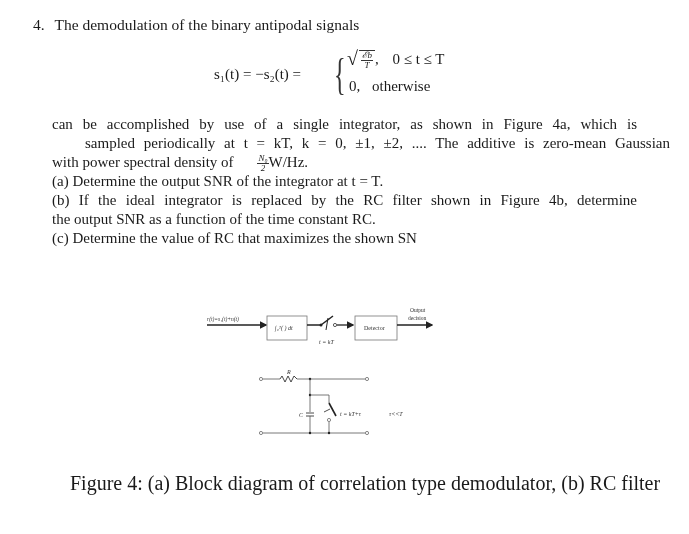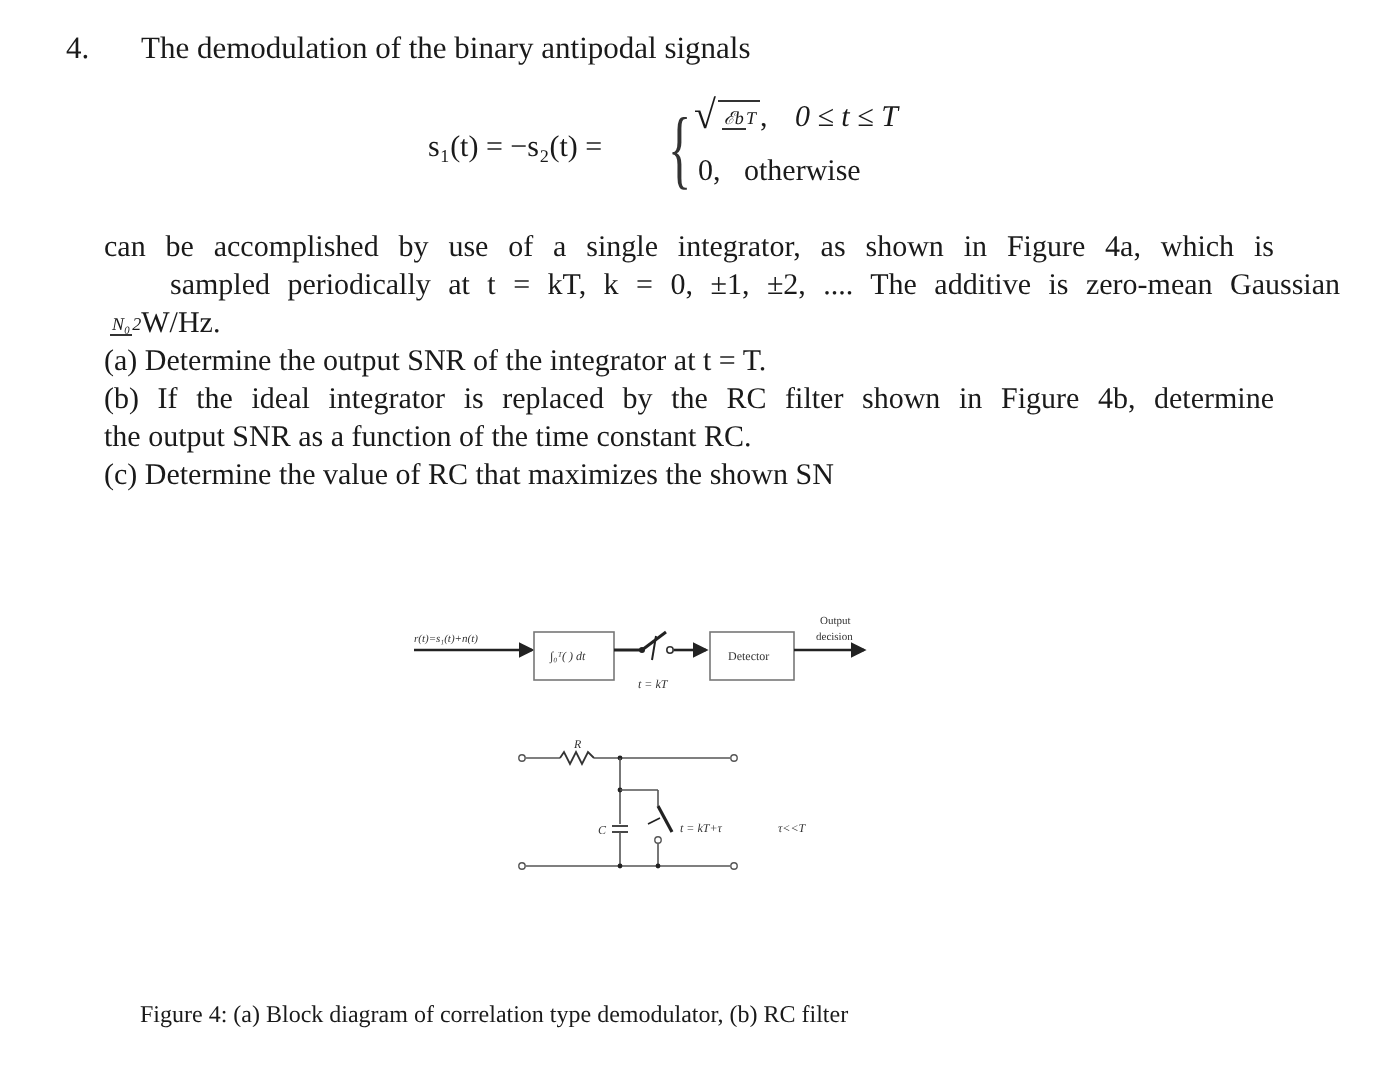--- a/index.html
+++ b/index.html
@@ -8,58 +8,59 @@
   .abs { position:absolute; white-space:nowrap; }
   .title { left:33px; top:16px; font-size:15.5px; }
   .eq { left:214px; top:50px; font-size:15px; height:54px; }
   .eq .lhs { position:absolute; left:0; top:16px;text-align:center; }
   .brace { position:absolute; left:120px; top:3px; font-size:44px; line-height:44px; transform:scaleX(0.55); transform-origin:left; font-weight:100; color:#333; }
   .case1 { position:absolute; left:135px; top:0px; }
   .case2 { position:absolute; left:135px; top:28px; }
   .sqrt { display:inline-block; position:relative; padding-left:10px; }
   .sqrt:before { content:"√"; position:absolute; left:-2px; top:-3px; font-size:20px; }
   .sqrt .rad { display:inline-block; border-top:1px solid #333; padding:0 2px; }
-  .frac { display:inline-flex; flex-direction:row; align-items:center; font-size:9px; line-height:9px; vertical-align:middle; font-style:italic; }
+  .frac { display:inline-flex; flex-direction:column; align-items:center; font-size:9px; line-height:9px; vertical-align:middle; font-style:italic; }
   .frac .num { border-bottom:1px solid #333; padding:0 1px; }
   .line { position:absolute; left:52px; font-size:15px; white-space:nowrap; }
   .just { width:585px; display:flex; justify-content:center; }
   .just span { display:inline-block; }
-  .caption { left:70px; top:500px; font-size:12px; }
+  .caption { left:70px; top:472px; font-size:20px; }
   svg text { font-family:"Liberation Serif","DejaVu Serif",serif; }
 </style>
 </head>
 <body>
 
 <div class="abs title">
   <span>4.</span>
-  <span style="margin-left:22px">The demodulation of the binary antipodal signals</span>
+  <span style="margin-left:6px">The demodulation of the binary antipodal signals</span>
 </div>
 
 <div class="abs eq">
   <span class="lhs">s₁(t) = −s₂(t) =</span>
   <span class="brace">{</span>
   <span class="case1">
     <span class="sqrt"><span class="rad"><span class="frac">
             <span class="num">ℰb</span>
             <span>T</span>
           </span></span></span>,
-    <span style="margin-left:10px;font-style:italic">0 ≤ t ≤ T</span>
+    <span style="margin-left:10px;">0 ≤ t ≤ T</span>
   </span>
   <span class="case2">
     <span>0,</span>
     <span style="margin-left:8px">otherwise</span>
   </span>
 </div>
 
 <div class="line just" style="top:116px">
   <span style="width:585px;text-align:justify;text-align-last:justify;">can be accomplished by use of a single integrator, as shown in Figure 4a, which is</span>
 </div>
 <div class="line" style="top:135px;width:585px;text-align:justify;text-align-last:justify;margin-left:33px;">sampled periodically at t = kT, k = 0, ±1, ±2, .... The additive is zero-mean Gaussian</div>
 <div class="line" style="top:154px">
-  <span class="frac" style="font-size:9px;margin-left:3px">
+  <span>with power spectral density of</span>
+  <span class="frac" style="font-size:9px;margin-left:20px">
       <span class="num">N₀</span>
       <span>2</span>
     </span><span>W/Hz.</span>
 </div>
 <div class="line" style="top:173px">(a) Determine the output SNR of the integrator at t = T.</div>
 <div class="line" style="top:192px;width:585px;text-align:justify;text-align-last:justify;">(b) If the ideal integrator is replaced by the RC filter shown in Figure 4b, determine</div>
 <div class="line" style="top:211px">the output SNR as a function of the time constant RC.</div>
 <div class="line" style="top:230px">(c) Determine the value of RC that maximizes the shown SN</div>
 
 <svg class="abs" style="left:195px;top:300px" width="260" height="50">

